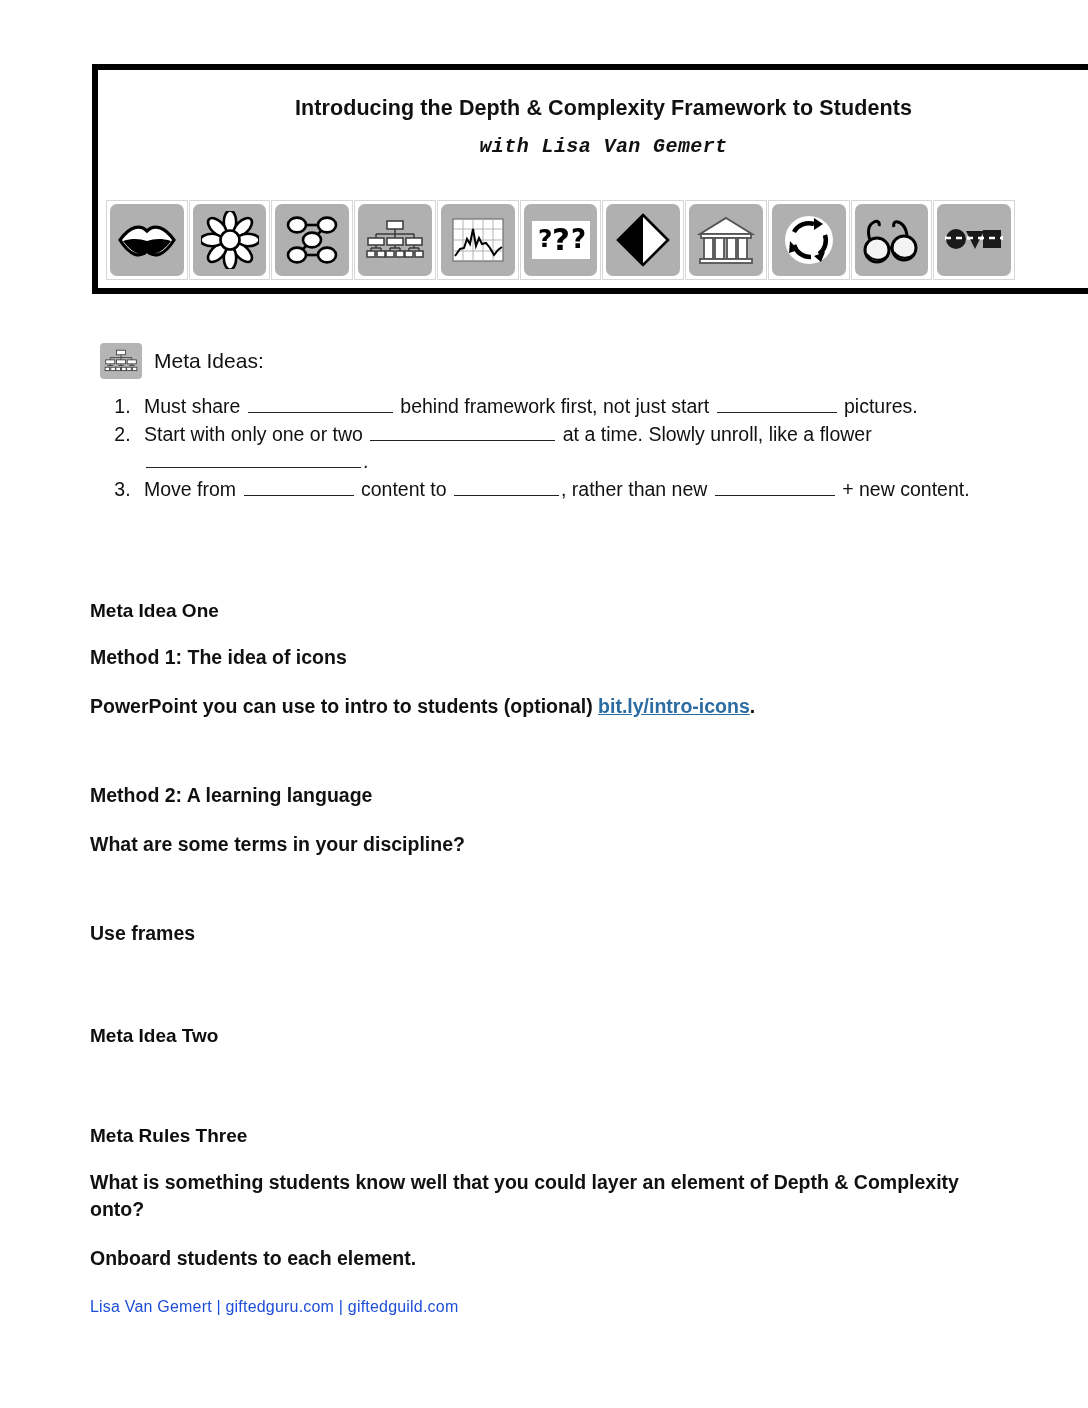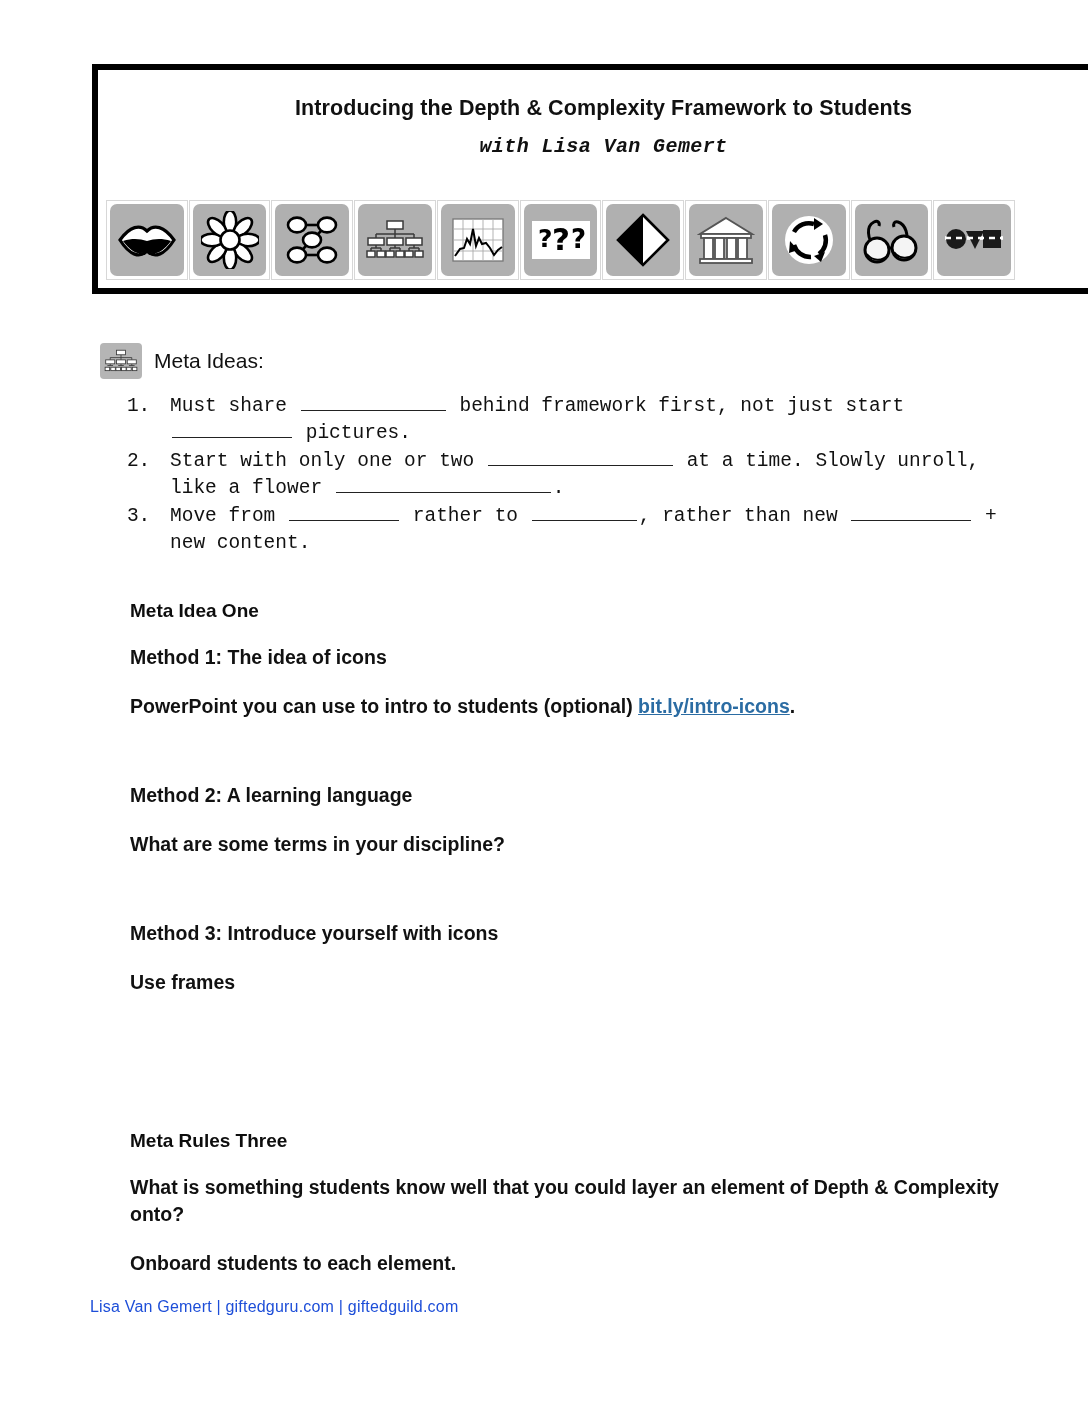--- a/index.html
+++ b/index.html
@@ -86,28 +86,27 @@
   }
   .meta-head-label {
     font-size: 21px;
     font-weight: 500;
     color: #111111;
   }
 
   
   ol.meta-list {
     position: absolute;
-    left: 120px; top: 393px;
+    left: 94px; top: 393px;
     width: 890px;
     margin: 0;
     padding-left: 42px;
     font-size: 19.5px;
     line-height: 27px;
     color: #111111;
-    font-family: Liberation Mono, monospace;
   }
   ol.meta-list li {
     margin-bottom: 1px;
     padding-left: 8px;
   }
   ol.meta-list li::marker { font-size: 19.5px; }
   .blank {
     display: inline-block;
     border-bottom: 1.6px solid #222222;
     vertical-align: baseline;
@@ -119,21 +118,20 @@
   .b-215 { width: 215px; }
   .b-105 { width: 105px; }
   .b-110 { width: 110px; }
   .b-120 { width: 120px; }
 
   
   .content {
     position: absolute;
     left: 90px; top: 600px;
     width: 900px;
-    margin-left: 40px;
   }
   .sec-title {
     font-size: 19px;
     font-weight: 700;
     color: #0d0d0d;
     margin: 0 0 22px 0;
   }
   .sec-line {
     font-size: 19.5px;
     font-weight: 700;
@@ -389,42 +387,42 @@
 </div>
 
 <ol class="meta-list">
   <li>
     <span>Must share </span><span class="blank b-145"></span><span> behind framework first, not just start </span><span class="blank b-120"></span><span> pictures.</span>
   </li>
   <li>
     <span>Start with only one or two </span><span class="blank b-185"></span><span> at a time. Slowly unroll, like a flower </span><span class="blank b-215"></span><span>.</span>
   </li>
   <li>
-    <span>Move from </span><span class="blank b-110"></span><span> rather to </span><span class="blank b-105"></span><span>, rather than new </span><span class="blank b-120"></span><span> + new content.</span>
+    <span>Move from </span><span class="blank b-110"></span><span> content to </span><span class="blank b-105"></span><span>, rather than new </span><span class="blank b-120"></span><span> + new content.</span>
   </li>
 </ol>
 
 <div class="content">
 
   <div class="sec-title">Meta Idea One</div>
   <div class="sec-line strong">Method 1: The idea of icons</div>
   <div class="sec-line"><span>PowerPoint you can use to intro to students (optional) </span><a class="doclink" href="#">bit.ly/intro-icons</a><span>.</span></div>
 
   <div class="gap-lg"></div>
 
   <div class="sec-line">Method 2: A learning language</div>
   <div class="sec-line strong">What are some terms in your discipline?</div>
 
   <div class="gap-lg"></div>
 
-  <div class="sec-line">Method 3: Introduce yourself with icons</div>
   <div class="sec-line strong">Use frames</div>
 
   <div class="gap-xl"></div>
 
+  <div class="sec-title">Meta Idea Two</div>
 
   <div class="gap-xl"></div>
 
   <div class="sec-title">Meta Rules Three</div>
   <div class="sec-line">What is something students know well that you could layer an element of Depth &amp; Complexity onto?</div>
   <div class="sec-line">Onboard students to each element.</div>
 
 </div>
 
 <div class="footer">Lisa Van Gemert | giftedguru.com | giftedguild.com</div>

